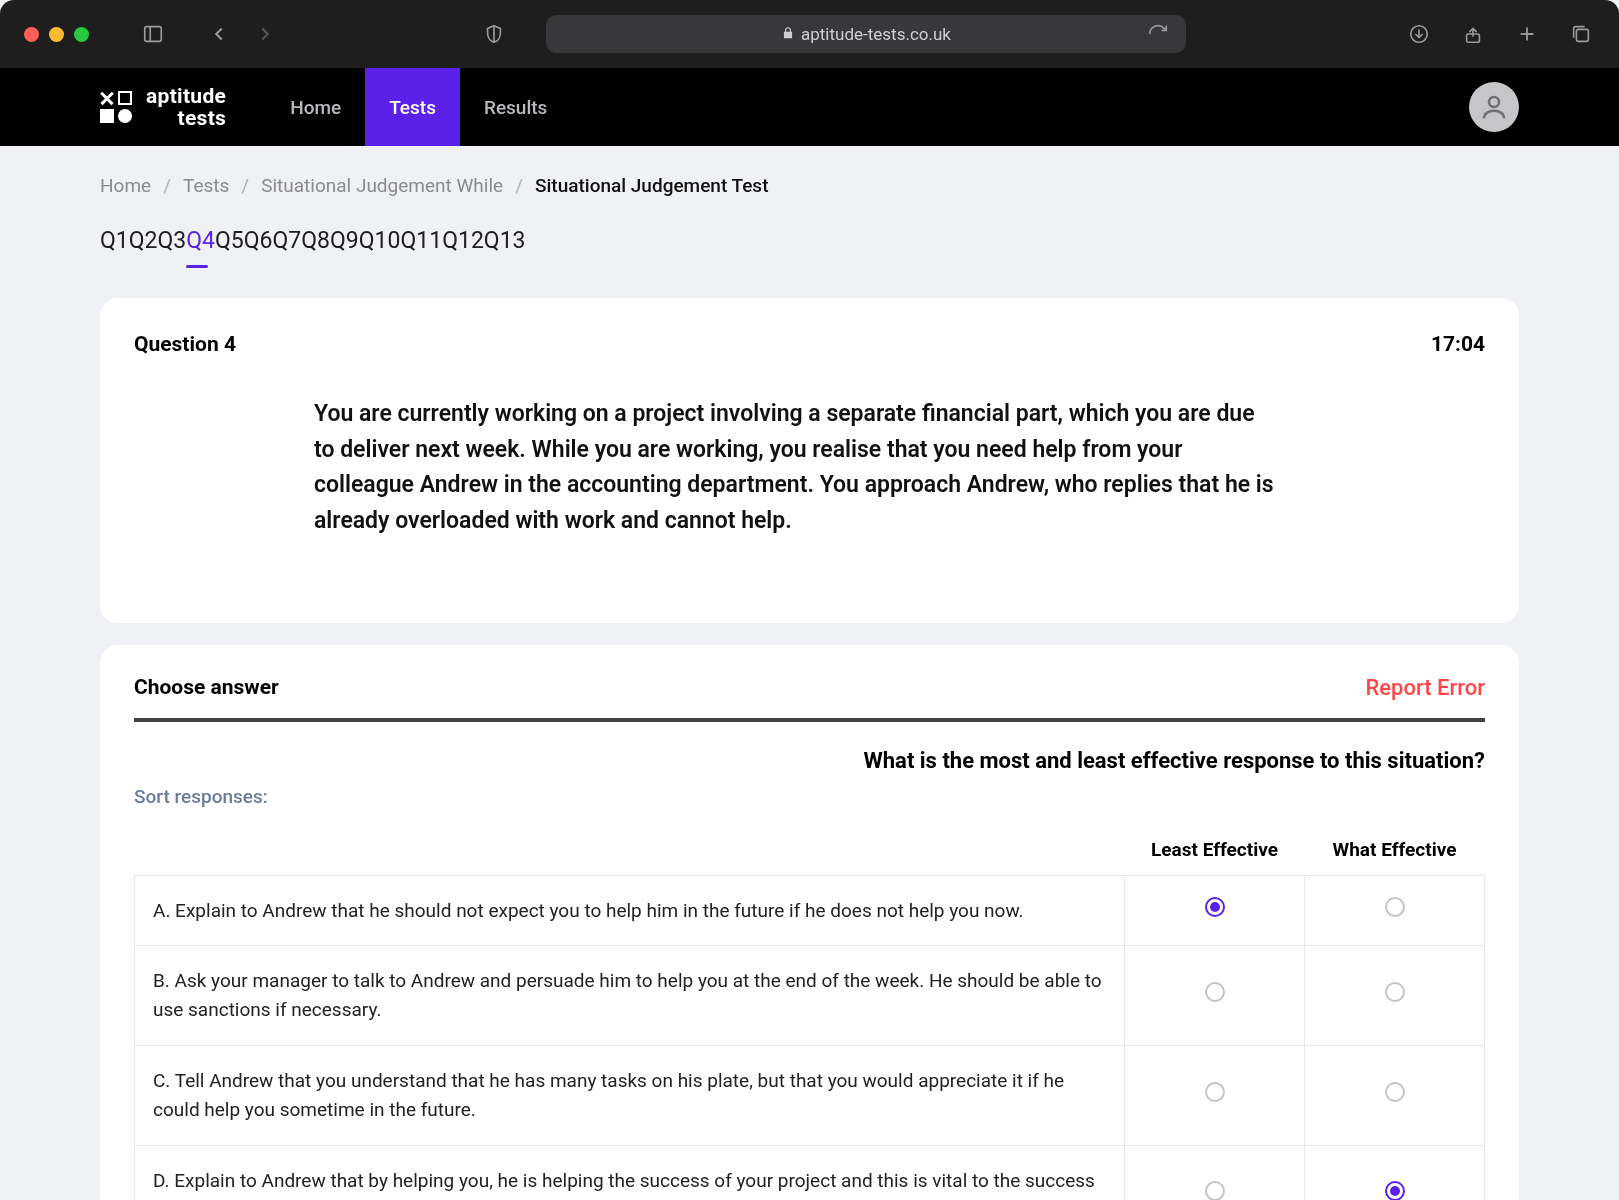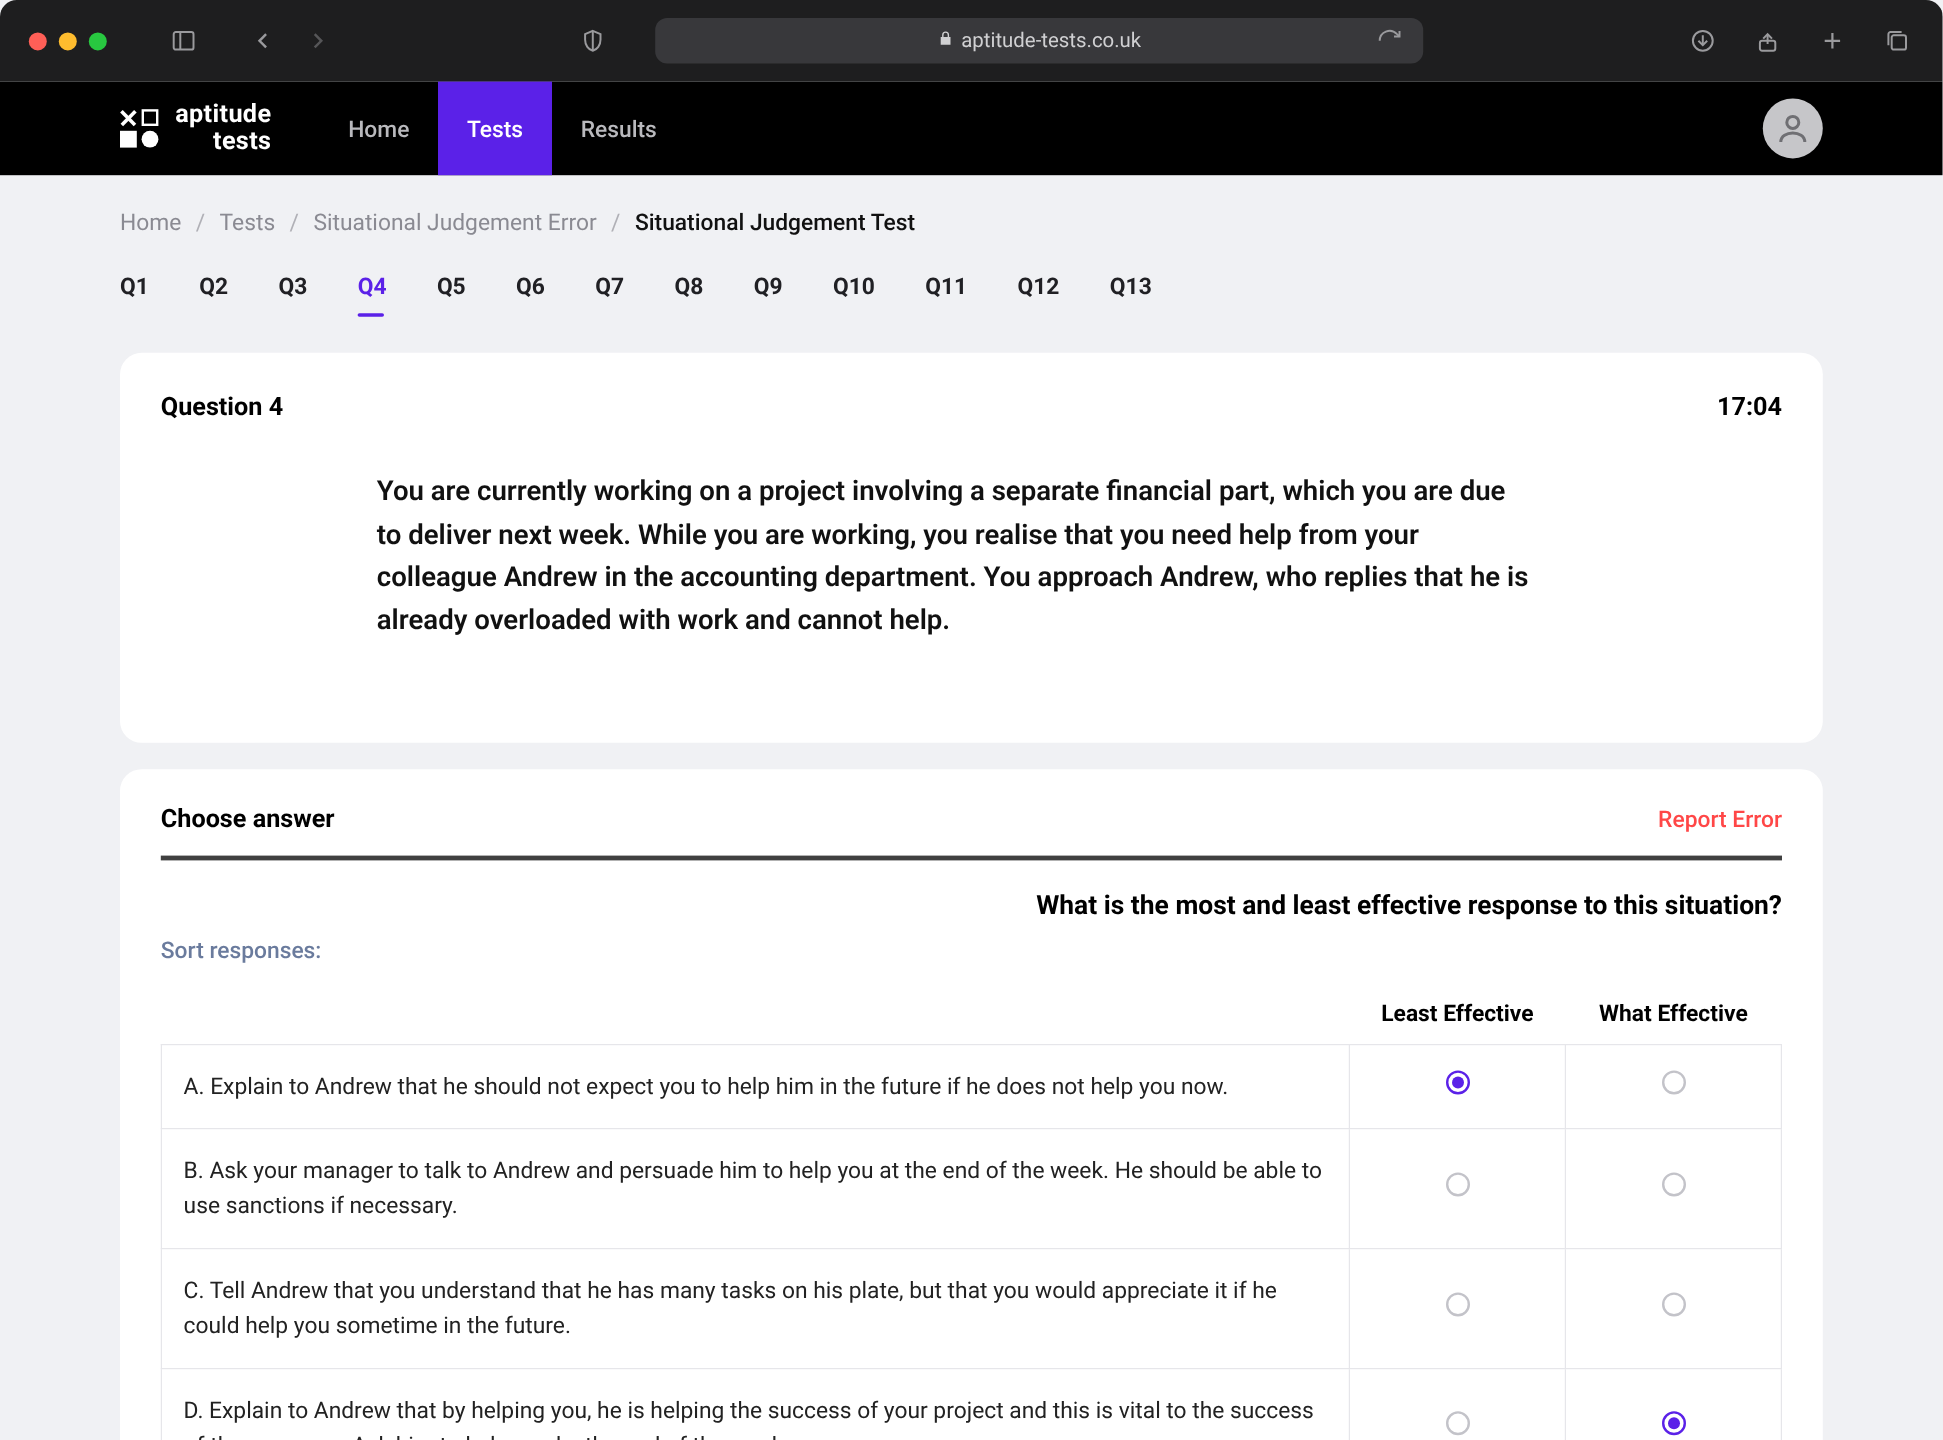--- a/index.html
+++ b/index.html
@@ -75,32 +75,32 @@
   .avatar svg { width:30px; height:30px; stroke:#6f6f73;}
 
   
   .page { padding: 28px 100px 0 100px; }
 
   .breadcrumb { font-size:19px; color:#8a8a92; display:flex; gap:12px; align-items:center; flex-wrap:wrap;}
   .breadcrumb .crumb { color:#8a8a92; cursor:pointer;}
   .breadcrumb .sep { color:#b0b0b6;}
   .breadcrumb .current { color:#111; font-weight:500;}
 
-  .qtabs { display:flex; gap:42px; margin-top:30px; font-size:19px; color:#202024; font-weight:700;}
+  .qtabs { display:flex; margin-top:30px; font-size:23px; color:#202024; font-weight:400;}
   .qtab { cursor:pointer; padding-bottom:10px; position:relative;}
   .qtab.active { color:#5b21e8; }
   .qtab.active::after { content:""; position:absolute; bottom:-4px; left:0; right:0; height:3px; background:#5b21e8; border-radius:2px; width:22px;}
 
   .card { background:#fff; border-radius:18px; padding: 34px 34px; margin-top: 34px; }
   .card-head { display:flex; justify-content:space-between; align-items:center; font-size:21px; font-weight:700;}
   .q-body { font-size:23px; font-weight:600; line-height:1.55; color:#111; max-width:960px; margin: 40px auto 50px 180px;}
 
   .answers-card { margin-top: 22px; padding: 30px 34px;}
   .answers-head { display:flex; justify-content:space-between; align-items:center; font-size:21px; font-weight:700; padding-bottom: 18px; border-bottom:4px solid #404040;}
-  .report { color:#ff4747; font-weight:500; cursor:pointer; font-size:19px;}
+  .report { color:#ff4747; font-weight:500; cursor:pointer; font-size:22px;}
   .prompt { font-size:22px; font-weight:700; margin-top: 26px; text-align: right;}
   .sort-label { color:#6a7b9d; font-size:19px; margin-top: 12px; font-weight:500;}
 
   .answer-table { width:100%; border-collapse:collapse; margin-top: 16px; table-layout:fixed;}
   .answer-table th { font-size:19px; font-weight:700; padding: 14px 12px; text-align:center;}
   .answer-table th.txt { text-align:left; width: auto;}
   .answer-table col.optcol { width: 180px; }
   .answer-table td { border:1px solid #e6e6ea; padding: 20px 18px; font-size:19px; line-height:1.55; color:#222; vertical-align:middle;}
   .answer-table td.center { text-align:center;}
   .radio { width:20px; height:20px; border:2px solid #c3c3c9; border-radius:50%; display:inline-block; position:relative; cursor:pointer;}
@@ -216,21 +216,21 @@
       </div>
     </div>
   </div>
 
   <div class="page">
     <div class="breadcrumb" id="breadcrumb">
         <span class="crumb">Home</span>
         <span class="sep">/</span>
         <span class="crumb">Tests</span>
         <span class="sep">/</span>
-        <span class="crumb">Situational Judgement Error</span>
+        <span class="crumb">Situational Judgement While</span>
         <span class="sep">/</span>
         <span class="current">Situational Judgement Test</span>
       </div>
 
     <div class="qtabs" id="qtabs">
         <div class="qtab">Q1</div>
         <div class="qtab">Q2</div>
         <div class="qtab">Q3</div>
         <div class="qtab active">Q4</div>
         <div class="qtab">Q5</div>

